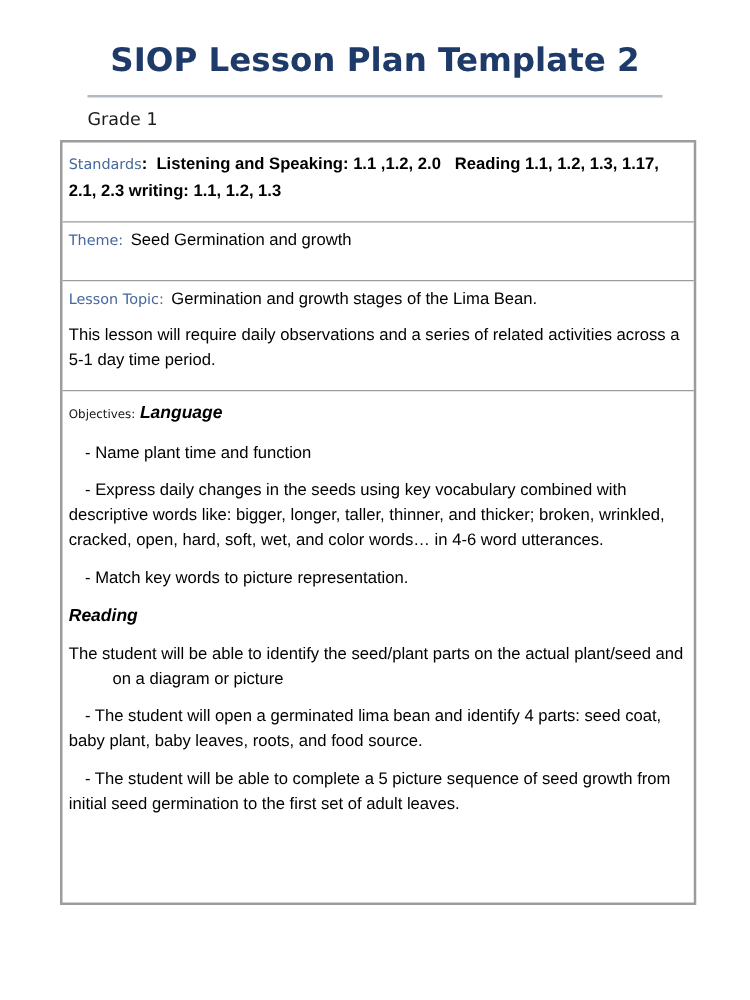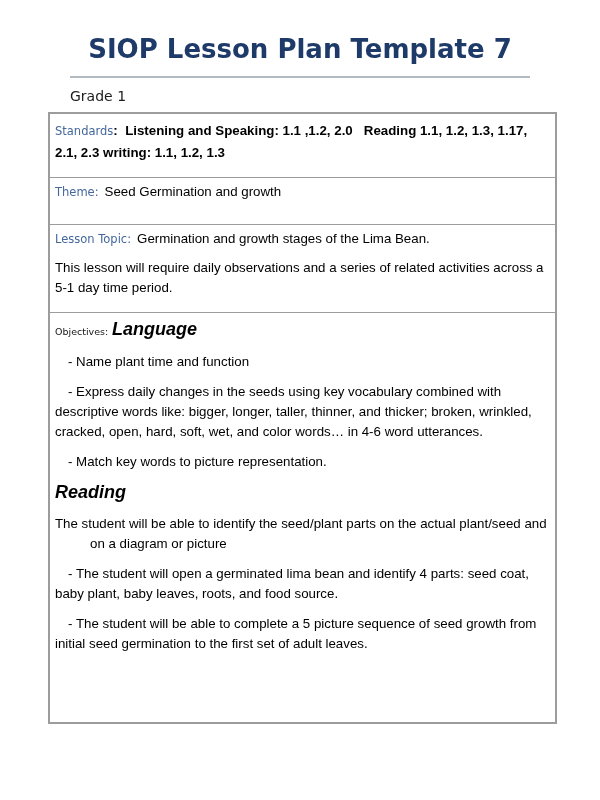--- a/index.html
+++ b/index.html
@@ -90,39 +90,39 @@
   .topic-line { margin-bottom: 9px; }
 
   .obj-label {
     font-family: "DejaVu Sans", sans-serif;
     font-size: 9.5px;
     color: #151515;
   }
   .heading-bi {
     font-weight: bold;
     font-style: italic;
-    font-size: 18px;
+    font-size: 14px;
   }
   .obj-head { margin: 2px 0 10px 0; }
   .item { text-indent: 13px; margin: 0 0 10px 0; }
   .content-heading-p { margin: 6px 0 10px 0; }
   .content-lead {
     font-weight: normal;
     padding-left: 35px;
     text-indent: -35px;
     margin: 0 0 10px 0;
   }
   .mt-lg { margin-top: 17px; }
 </style>
 </head>
 <body>
 
 <div class="page">
 
-  <h1 class="doc-title">SIOP Lesson Plan Template 7</h1>
+  <h1 class="doc-title">SIOP Lesson Plan Template 2</h1>
   <div class="title-rule"></div>
   <div class="grade">Grade 1</div>
 
   <div class="lesson-table">
 
     <div class="row row-standards">
       <p><span class="label">Standards</span><span class="colon-bold">:</span><span class="std-text">  Listening and Speaking: 1.1 ,1.2, 2.0   Reading 1.1, 1.2, 1.3, 1.17, 2.1, 2.3 writing: 1.1, 1.2, 1.3</span></p>
     </div>
 
     <div class="row row-theme">

